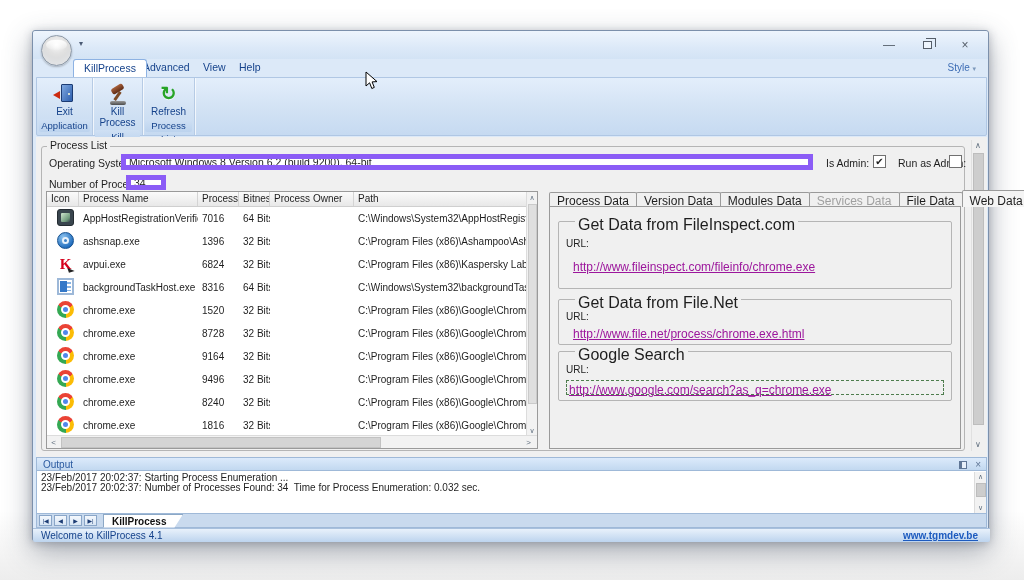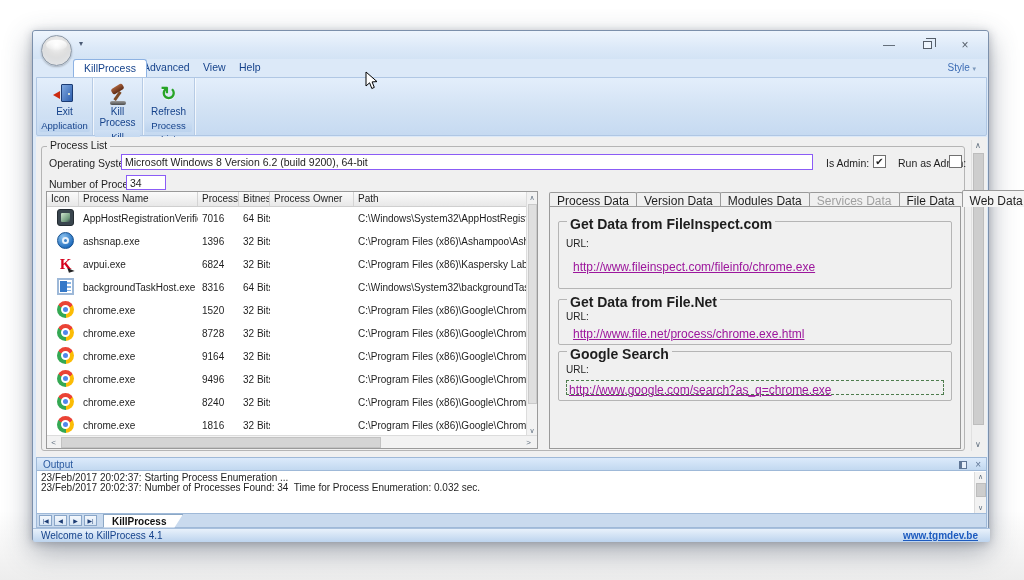--- a/index.html
+++ b/index.html
@@ -50,21 +50,21 @@
   .ic-gavel-handle { position:absolute; left:9px; top:8px; width:3px; height:10px; background:#7c4a26; transform:rotate(35deg); }
   .ic-gavel-base { position:absolute; left:3px; bottom:0; width:16px; height:4px; background:linear-gradient(#9a9a9a,#4c4c4c); border-radius:2px/2px; }
   .ic-refresh { font-size:19px; line-height:22px; color:#27a427; font-weight:bold; display:block; text-align:center; text-shadow:0 1px 0 rgba(255,255,255,.6); }
 
   
   .main { position:absolute; left:3px; top:106px; width:951px; height:320px; background:#f0f0f0; }
   .groupbox { position:absolute; left:5px; top:9px; width:924px; height:305px; border:1px solid #b5b5b5; border-radius:3px; }
   .groupbox-title { position:absolute; left:11px; top:2px; background:#f0f0f0; padding:0 3px; font-size:10.5px; color:#1e1e1e; }
 
   .fld-label { position:absolute; font-size:10.5px; color:#1e1e1e; }
-  .textbox { position:absolute; background:#ffffff; border:1px solid #8b5cf6; font-size:10.5px; color:#1e1e1e; padding:1px 3px; font-family:"Liberation Sans",sans-serif; }
+  .textbox { position:absolute; background:#ffffff; border:5px solid #8b5cf6; font-size:10.5px; color:#1e1e1e; padding:1px 3px; font-family:"Liberation Sans",sans-serif; }
   .checkbox { position:absolute; width:13px; height:13px; background:#ffffff; border:1px solid #707070; font-size:10px; line-height:11px; text-align:center; color:#222; }
 
   
   .ptable { position:absolute; left:10px; top:54px; width:492px; height:258px; background:#ffffff; border:1px solid #9a9a9a; }
   .thead { display:flex; height:15px; background:linear-gradient(#fbfbfb,#e8e8e8); border-bottom:1px solid #cfcfcf; }
   .th { font-size:10px; color:#1e1e1e; padding:1px 0 0 4px; border-right:1px solid #d4d4d4; white-space:nowrap; overflow:hidden; }
   .trow { display:flex; height:23px; align-items:center; }
   .td { font-size:10px; color:#1e1e1e; padding-left:4px; white-space:nowrap; overflow:hidden; }
   .c-icon{ width:32px; } .c-name{ width:119px; } .c-pid{ width:41px; } .c-bit{ width:31px; } .c-own{ width:84px; } .c-path{ flex:1; }
   .owner-blur { width:68px; height:9px; margin-left:4px; border-radius:2px;
@@ -96,21 +96,21 @@
 
   
   .detail { position:absolute; left:513px; top:54px; width:412px; height:258px; }
   .dtabs { position:absolute; left:0; top:0; height:16px; display:flex; }
   .dtab { height:15px; margin-top:1px; padding:1px 7px 0; font-size:12px; color:#1e1e1e; background:#f0f0f0;
           border:1px solid #9a9a9a; border-bottom:none; border-radius:2px 2px 0 0; margin-right:-1px; white-space:nowrap; }
   .dtab.disabled { color:#a0a0a0; }
   .dtab.active { margin-top:-1px; height:17px; background:#f4f4f4; z-index:4; position:relative; padding-top:3px; }
   .dcontent { position:absolute; left:0; top:15px; width:412px; height:243px; background:#f0f0f0; border:1px solid #9a9a9a; }
   .dgroup { position:absolute; left:8px; width:394px; border:1px solid #b5b5b5; border-radius:2px; background:#f0f0f0; }
-  .dgroup-title { position:absolute; left:8px; top:-6px; background:#f0f0f0; padding:0 3px; font-size:14px; color:#1e1e1e;font-weight:bold; }
+  .dgroup-title { position:absolute; left:16px; top:-6px; background:#f0f0f0; padding:0 3px; font-size:16px; color:#1e1e1e; }
   .url-label { position:absolute; left:7px; font-size:10px; color:#1e1e1e; }
   .weblink { position:absolute; left:14px; font-size:12px; color:#9c169c; text-decoration:underline; white-space:nowrap; }
   .focus-box { position:absolute; left:7px; width:378px; height:15px; border:1px dashed #4e7d4e; }
   .focus-box .weblink { left:2px; top:2px; }
 
   
   .mv-scroll { position:absolute; left:935px; top:3px; width:13px; height:311px; background:#f0f0f0; border-left:1px solid #e0e0e0; }
   .mv-scroll .sb-arrow { height:12px; font-size:8px; color:#5f6e7e; text-align:center; line-height:12px; }
   .mv-scroll .sb-thumb { position:absolute; left:1px; top:13px; width:11px; height:272px; background:#cdcdcd; border:1px solid #bdbdbd; }
   .mv-scroll .sb-down { position:absolute; bottom:0; width:100%; }

